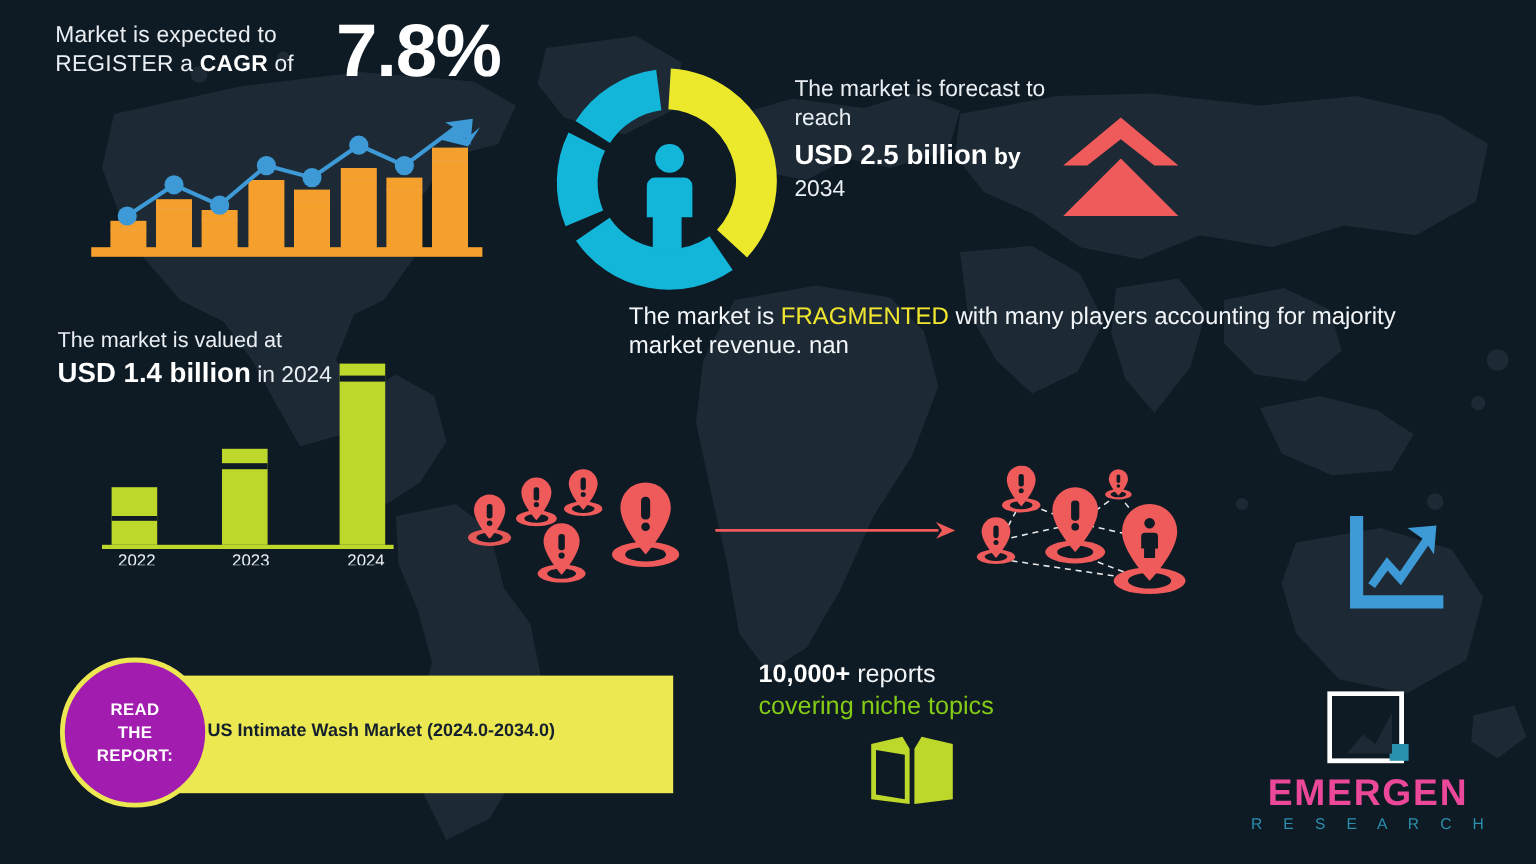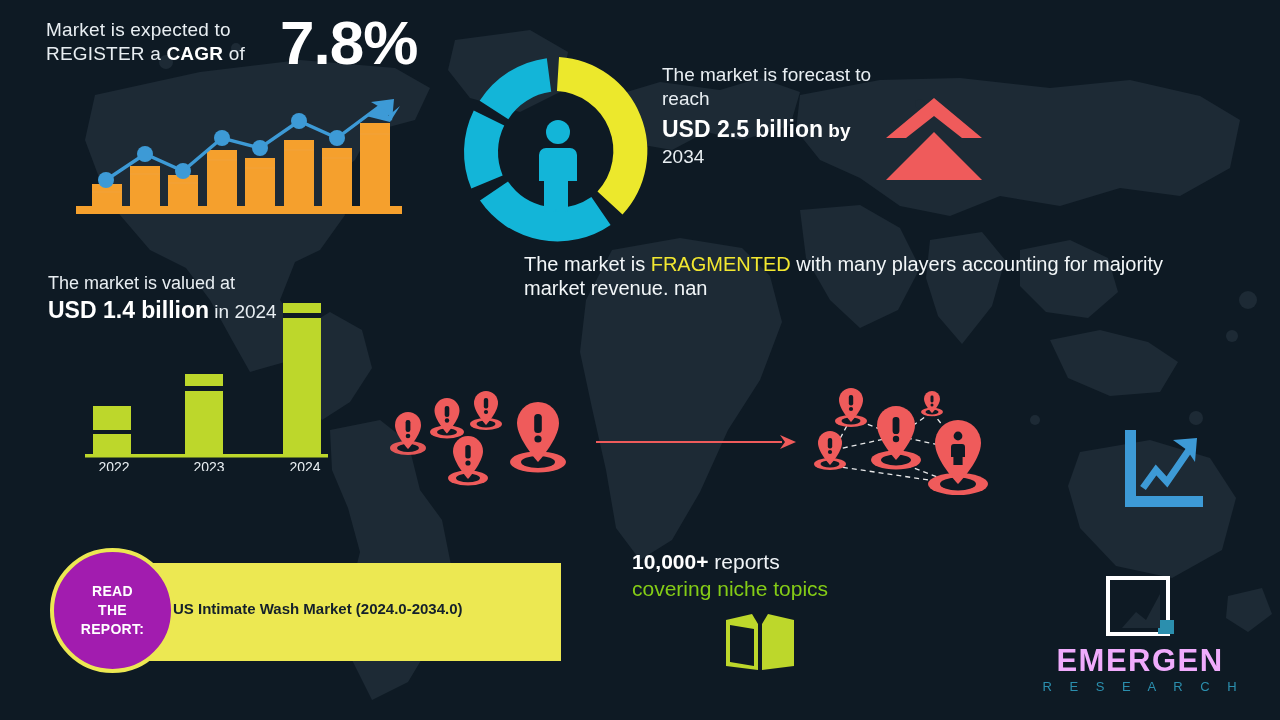--- a/index.html
+++ b/index.html
@@ -98,21 +98,21 @@
   #cta-title {
     left: 173px; top: 600px; width: 380px;
     font-size: 15px; font-weight: 700; color:#14202b;
     z-index: 4;
   }
 
   
   #logo-block { left: 1020px; top: 576px; width: 240px; text-align:center; }
   #logo-name {
     font-size: 31px; font-weight: 700; letter-spacing: 1.5px;
-    color:#f0abfc; line-height: 34px; text-align: center;
+    color:#ec4899; line-height: 34px; text-align: center;
   }
   #logo-sub {
     font-size: 13px; letter-spacing: 7px; color:#2b8fae;
     line-height: 18px; padding-left: 6px;
   }
 </style>
 </head>
 <body>
 
 <div id="page">

